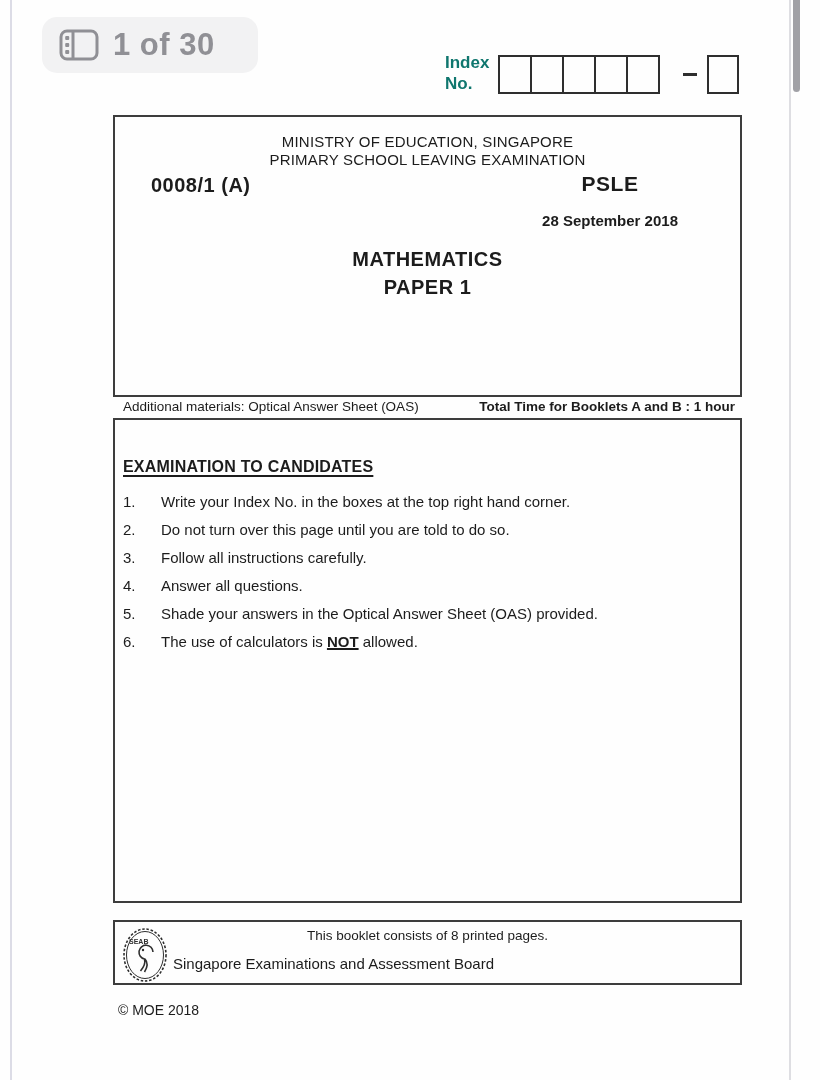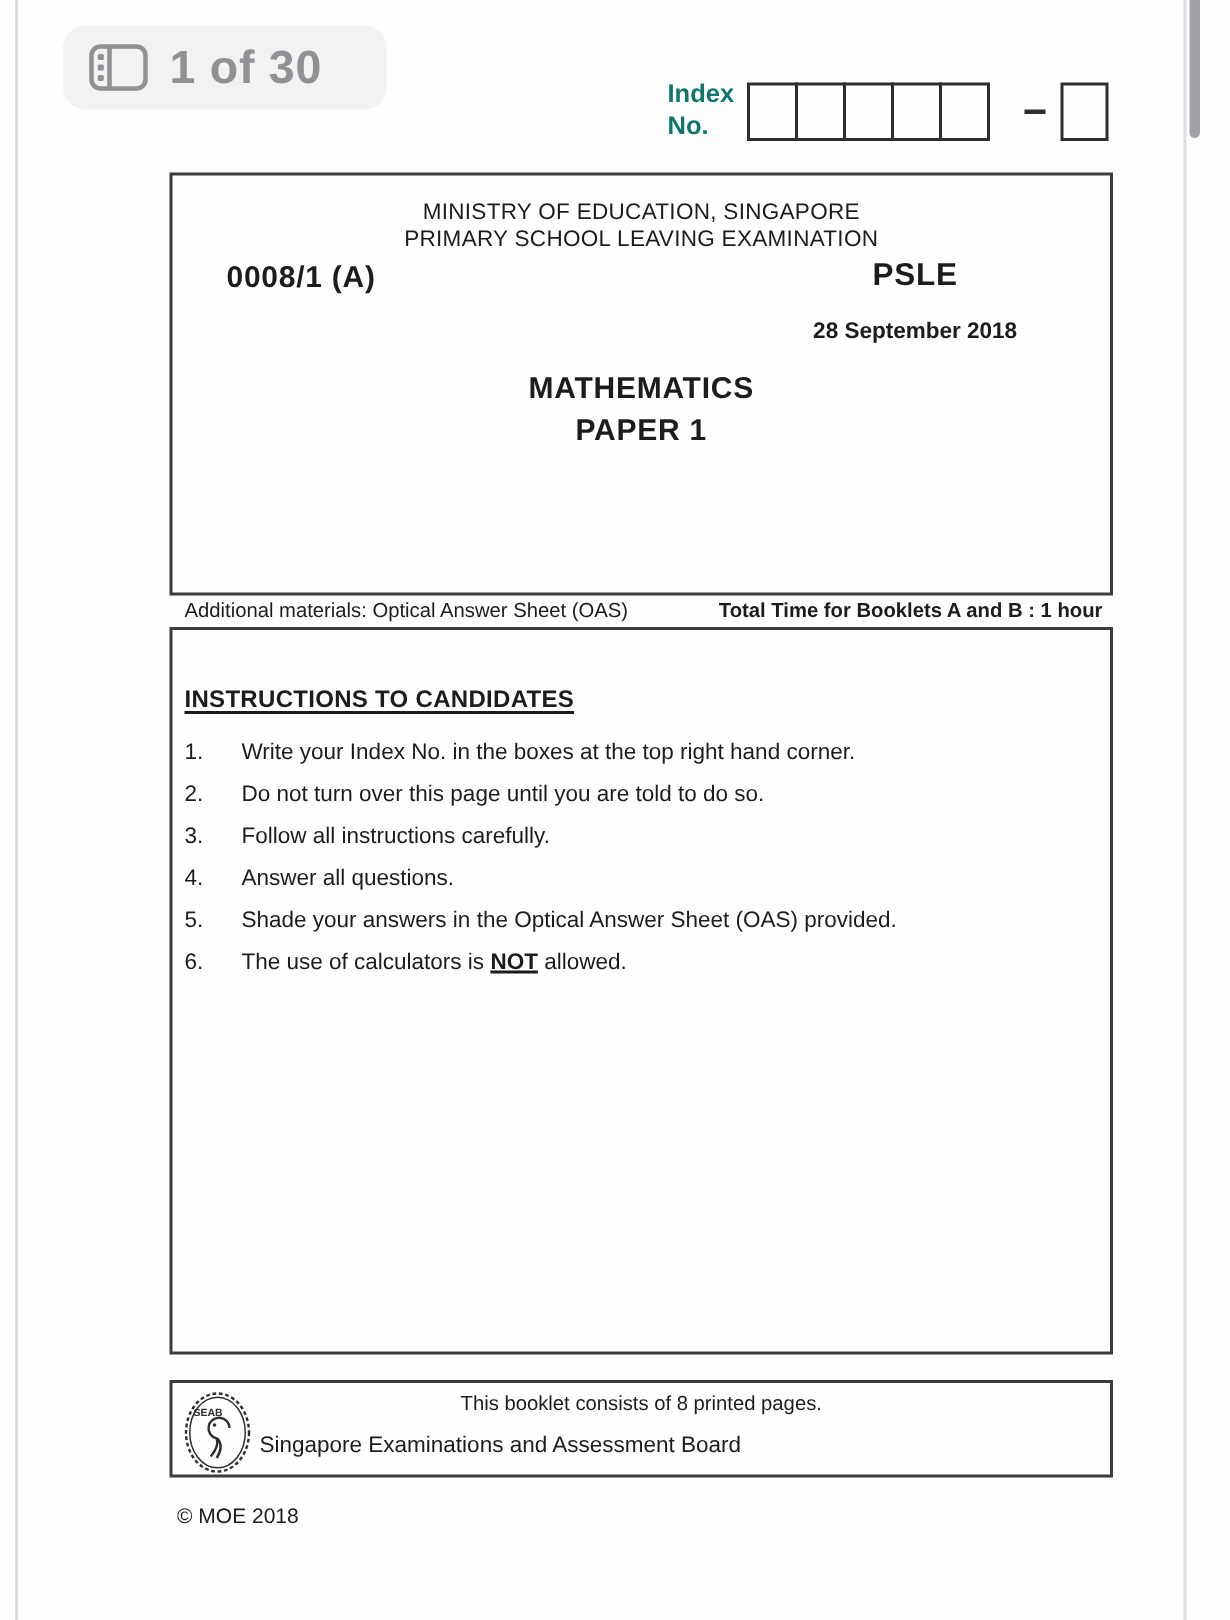--- a/index.html
+++ b/index.html
@@ -135,21 +135,21 @@
     </div>
     <div class="centered h-subject">MATHEMATICS</div>
     <div class="centered h-paper">PAPER 1</div>
     <div class="h-bottomrow">
       <span class="h-materials">Additional materials: Optical Answer Sheet (OAS)</span>
       <span class="h-time">Total Time for Booklets A and B : 1 hour</span>
     </div>
   </div>
 
   <div class="box instructions-box">
-    <div class="i-title">INSTRUCTIONS TO CANDIDATES</div>
+    <div class="i-title">EXAMINATION TO CANDIDATES</div>
     <div class="i-list">
       <div class="i-row">
         <span class="i-num">1.</span>
         <span>Write your Index No. in the boxes at the top right hand corner.</span>
       </div>
       <div class="i-row">
         <span class="i-num">2.</span>
         <span>Do not turn over this page until you are told to do so.</span>
       </div>
       <div class="i-row">

